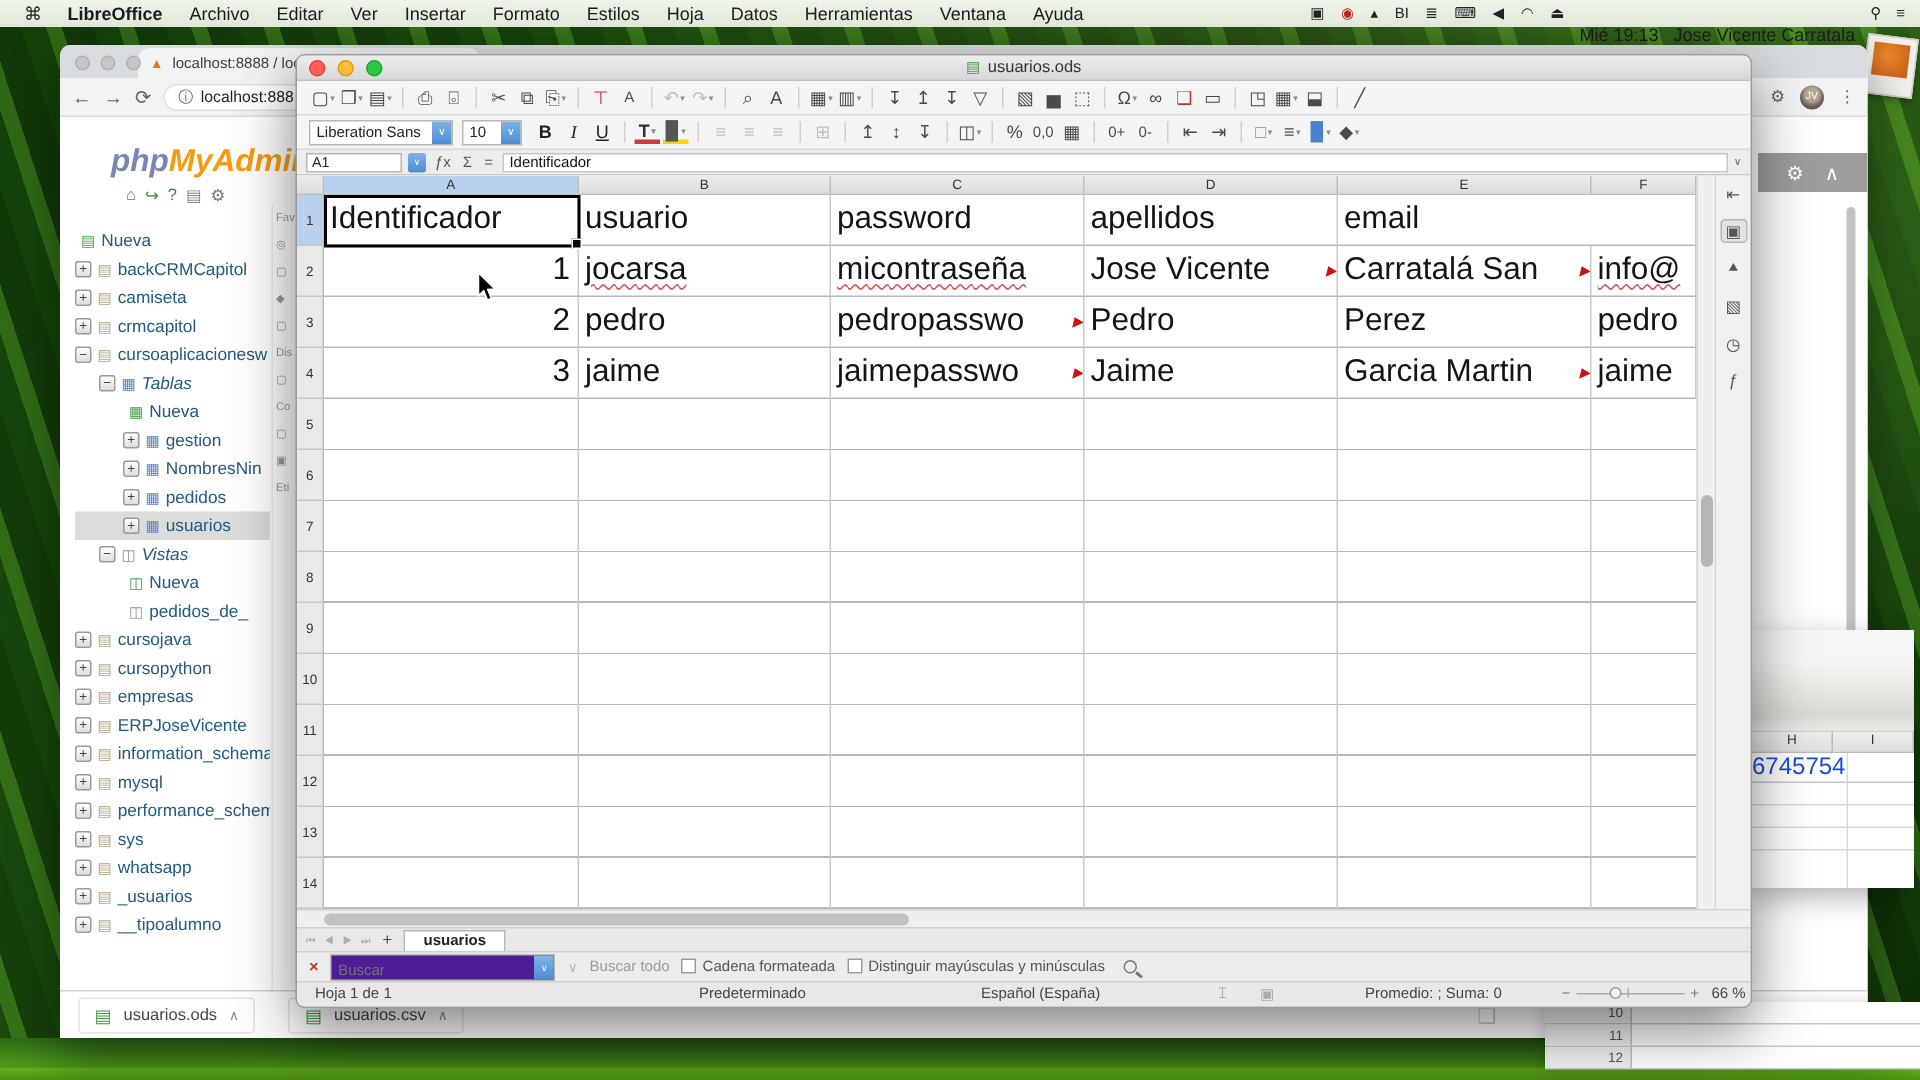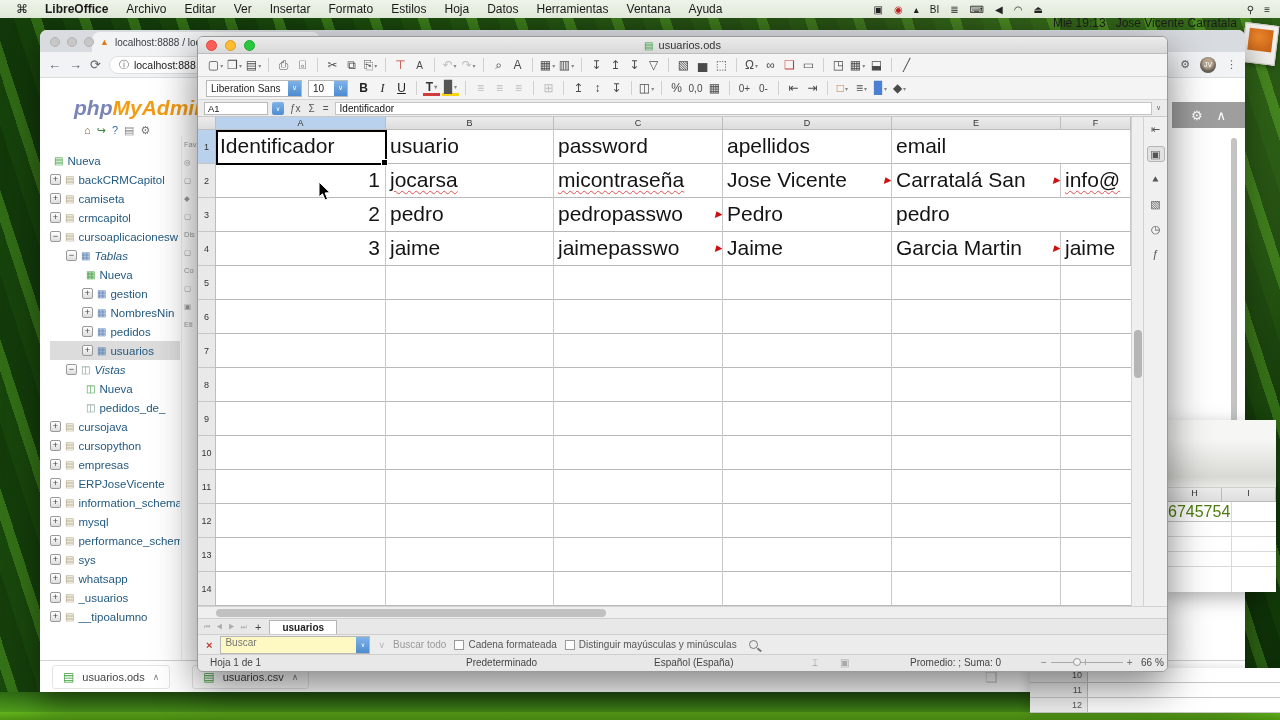--- a/index.html
+++ b/index.html
@@ -78,21 +78,21 @@
   .dl-item { display:flex; align-items:center; gap:8px; font-size:11px; color:#444; padding:4px 10px; border:1px solid #e4e4e4; border-radius:3px; background:#fff; }
   .dl-doc { color:#3a9e3a; font-size:12px; }
   .dl-chev { color:#888; font-size:9px; }
   .dl-ghost-page { position:absolute; left:945px; top:8px; color:#c9c9c9; font-size:14px; }
 
   
   .frag-right { left:1168px; top:420px; width:108px; height:172px; box-shadow:-4px 6px 18px rgba(0,0,0,.3); background:#fff; }
   .frag-right .band { height:68px; background:linear-gradient(180deg,#f6f6f4 30%,#d8d8d4 85%,#e9e9e6); border-bottom:1px solid #cfcfcc; }
   .fr-cols { display:flex; height:14px; background:linear-gradient(#ececec,#dedede); border-bottom:1px solid #bbb; font-size:9px; color:#333; }
   .fr-cols .fc { flex:1; text-align:center; border-right:1px solid #bbb; }
-  .fr-val { font-size:16px; color:#4d7c0f; border-bottom:1px solid #c6c6c6; height:20px; line-height:19px; overflow:hidden; }
+  .fr-val { font-size:16px; color:#1d4ed8; border-bottom:1px solid #c6c6c6; height:20px; line-height:19px; overflow:hidden; }
   .fr-row { height:15px; border-bottom:1px solid #d9d9d9; }
   .fr-vline { position:absolute; left:63px; top:82px; bottom:0; width:1px; background:#d9d9d9; }
 
   
   .frag-bottom { left:1030px; top:668px; width:250px; height:44px; background:#fff; box-shadow:-3px 0 10px rgba(0,0,0,.15); }
   .fb-row { display:flex; height:15px; border-bottom:1px solid #c8c8c8; }
   .fb-num { width:58px; background:#f0f0f0; border-right:1px solid #c0c0c0; font-size:9px; color:#555; text-align:right; padding-right:5px; line-height:14px; }
 
   
   .calc { left:197px; top:36px; width:971px; height:636px; border-radius:6px; background:#ececec; box-shadow:0 14px 40px rgba(0,0,0,.5); overflow:hidden; border:1px solid #9a9a9a; display:flex; flex-direction:column; }
@@ -168,21 +168,21 @@
   .hscroll { height:12px; background:#efefef; border-top:1px solid #d2d2d2; position:relative; }
   .hthumb { position:absolute; left:18px; top:2px; width:390px; height:8px; background:#c1c1c1; border-radius:4px; }
 
   .tabbar { height:16px; background:#e8e8e8; border-top:1px solid #cfcfcf; display:flex; align-items:center; padding-left:6px; font-size:10px; }
   .tb-nav { color:#adadad; font-size:7px; letter-spacing:2px; margin-right:6px; }
   .tb-plus { color:#444; font-size:11px; margin-right:8px; }
   .sheet-tab { background:#fff; border:1px solid #b5b5b5; border-bottom:none; padding:1px 12px; font-weight:bold; color:#222; height:14px; display:flex; align-items:center; }
 
   .findbar { height:20px; background:#ececec; border-top:1px solid #cfcfcf; display:flex; align-items:center; padding:0 8px; gap:8px; font-size:10px; color:#555; }
   .fb-close { color:#c0392b; font-weight:bold; font-size:11px; }
-  .find-input { width:150px; height:18px; background:#fef9c3; border:1px solid #b8b8b8; display:flex; align-items:flex-start; }
+  .find-input { width:150px; height:18px; background:#4c1d95; border:1px solid #b8b8b8; display:flex; align-items:flex-end; }
   .find-input input { flex:1; border:none; outline:none; font-size:10px; padding:0 4px; font-family:"Liberation Sans",sans-serif; color:#888; background:transparent; width:100%; }
   .fi-arrow { width:13px; height:100%; background:linear-gradient(#7fb3e8,#4d8bd1); color:#fff; font-size:6px; display:flex; align-items:center; justify-content:center; }
   .fb-chev { color:#b5b5b5; font-size:9px; }
   .fb-dim { color:#9a9a9a; }
   .cb { width:10px; height:10px; border:1px solid #9a9a9a; background:#fff; display:inline-block; vertical-align:-2px; margin-right:4px; }
   .fb-mag { width:9px; height:9px; border:1.5px solid #777; border-radius:50%; position:relative; margin-left:4px; }
   .fb-mag::after { content:""; position:absolute; left:7px; top:8px; width:5px; height:1.5px; background:#777; transform:rotate(40deg); }
 
   .statusbar { height:17px; background:#e8e8e8; border-top:1px solid #cfcfcf; position:relative; font-size:10px; color:#444; }
   .st { position:absolute; top:2px; white-space:nowrap; }
@@ -641,20 +641,21 @@
         <span class="gc cC"><i style="font-style:normal" class="sq">micontraseña</i></span>
         <span class="gc cD"><i style="font-style:normal">Jose Vicente</i><i class="ovf">▶</i></span>
         <span class="gc cE"><i style="font-style:normal">Carratalá San</i><i class="ovf">▶</i></span>
         <span class="gc cF"><i style="font-style:normal" class="sq">info@</i></span>
       </div>
       <div class="grow">
         <span class="gc cA num">2</span>
         <span class="gc cB">pedro</span>
         <span class="gc cC"><i style="font-style:normal">pedropasswo</i><i class="ovf">▶</i></span>
         <span class="gc cD">Pedro</span>
+        <span class="gc cE">Perez</span>
         <span class="gc cF">pedro</span>
       </div>
       <div class="grow">
         <span class="gc cA num">3</span>
         <span class="gc cB">jaime</span>
         <span class="gc cC"><i style="font-style:normal">jaimepasswo</i><i class="ovf">▶</i></span>
         <span class="gc cD">Jaime</span>
         <span class="gc cE"><i style="font-style:normal">Garcia Martin</i><i class="ovf">▶</i></span>
         <span class="gc cF">jaime</span>
       </div>

